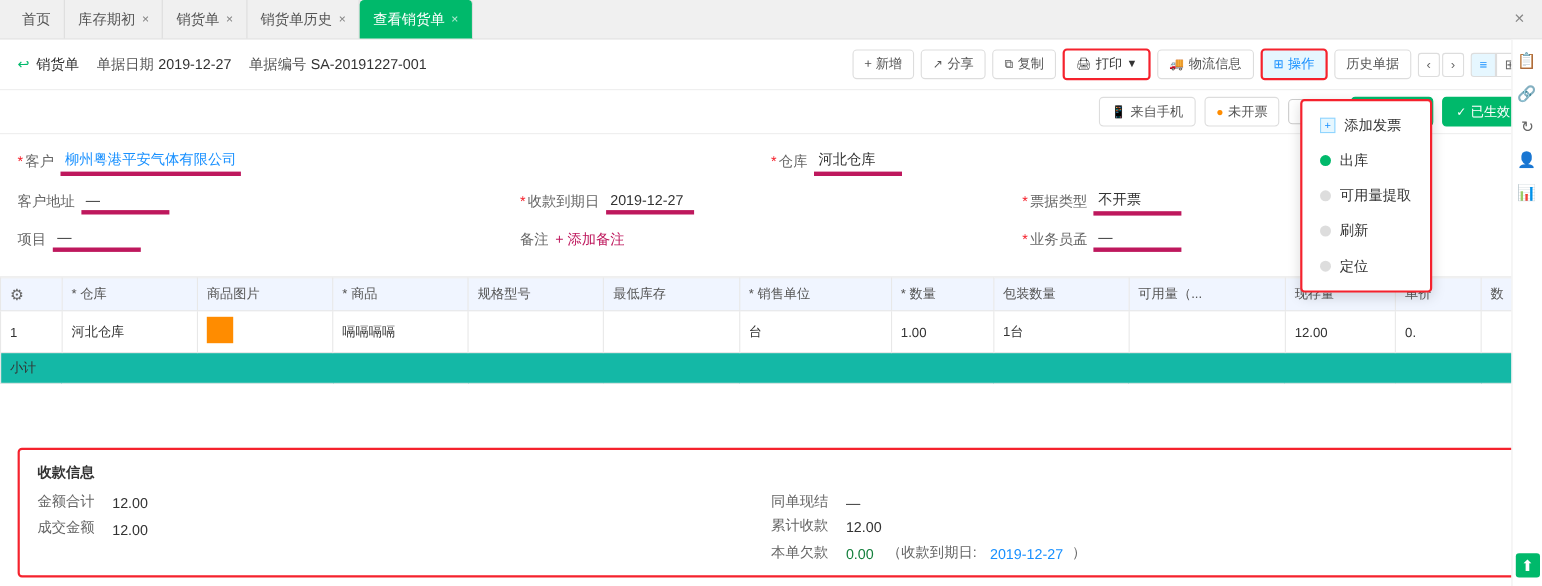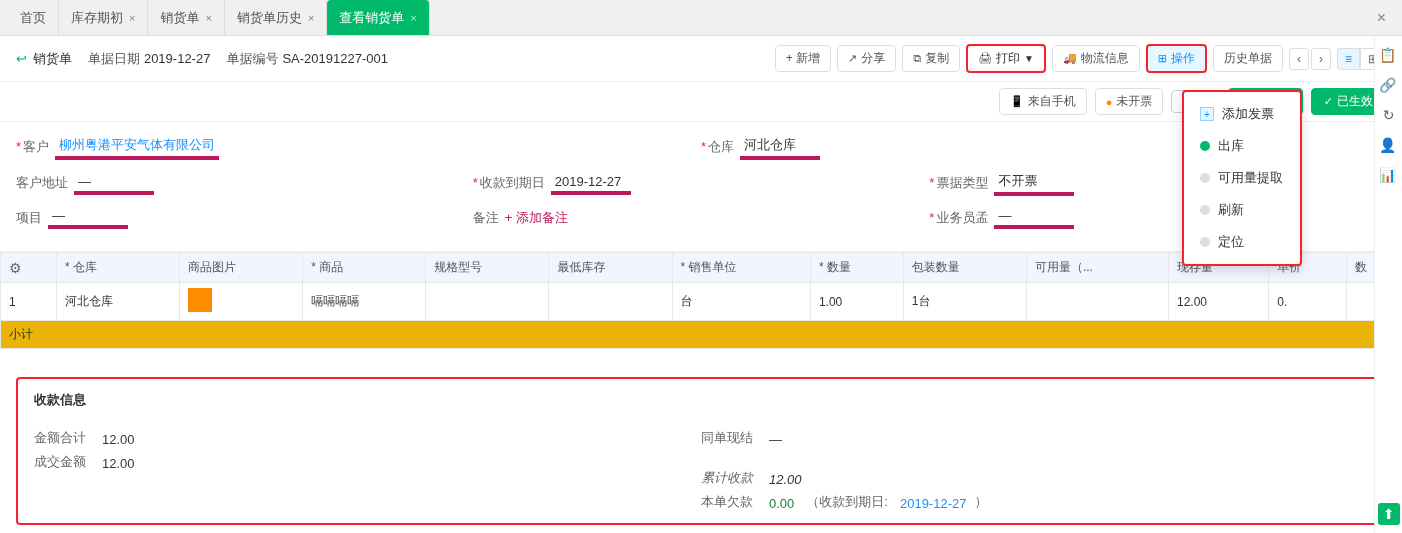--- a/index.html
+++ b/index.html
@@ -44,27 +44,27 @@
     .field-value { color: #333; font-size: 13px; border-bottom: 4px solid #be185d; min-width: 80px; padding: 2px 4px; }
     .field-value.link { color: #1890ff; cursor: pointer; }
     .add-remark { color: #be185d; cursor: pointer; font-size: 13px; }
 
     
     .table-area { flex: 1; overflow: auto; }
     .data-table { width: 100%; border-collapse: collapse; font-size: 12px; }
     .data-table th { background: #f0f5ff; border: 1px solid #e8e8e8; padding: 6px 8px; text-align: left; font-weight: normal; color: #555; white-space: nowrap; }
     .data-table td { border: 1px solid #e8e8e8; padding: 5px 8px; color: #333; }
     .data-table tr.data-row td { background: #fff; }
-    .data-table tr.subtotal-row td { background: #eab308; }
+    .data-table tr.subtotal-row td { background: #14b8a6; }
     .gear-icon { color: #666; font-size: 14px; }
     .product-img { width: 24px; height: 24px; background: #ff8c00; display: inline-block; }
 
     
     .bottom-info { padding: 12px 16px; border: 2px solid #f5222d; border-radius: 4px; margin: 8px 16px; background: #fff; }
-    .bottom-info-title { font-weight: bold; font-size: 13px; margin-bottom: 20px; }
+    .bottom-info-title { font-weight: bold; font-size: 13px; margin-bottom: 8px; }
     .bottom-info-grid { display: grid; grid-template-columns: 1fr 1fr; gap: 4px 0; }
     .info-row { display: flex; align-items: flex-end; gap: 8px; font-size: 13px; }
     .info-label { color: #666; min-width: 60px; }
     .info-value { color: #333; }
     .info-value.orange { color: #15803d; }
     .info-value.date-link { color: #1890ff; }
 
     
     .right-panel { position: absolute; right: 0; top: 36px; width: 28px; background: #fff; border-left: 1px solid #eee; display: flex; flex-direction: column; align-items: center; padding: 8px 0; gap: 8px; height: calc(533px - 36px); }
     .panel-icon { width: 22px; height: 22px; display: flex; align-items: center; justify-content: center; cursor: pointer; color: #666; font-size: 14px; border-radius: 3px; }
@@ -293,21 +293,21 @@
           <div class="info-row" style="margin-top:6px;">
             <span class="info-label">成交金额</span>
             <span class="info-value">12.00</span>
           </div>
         </div>
         <div>
           <div class="info-row">
             <span class="info-label">同单现结</span>
             <span class="info-value">—</span>
           </div>
-          <div class="info-row" style="margin-top:22px;font-style:italic;">
+          <div class="info-row" style="margin-top:4px;">
             <span class="info-label">累计收款</span>
             <span class="info-value">12.00</span>
           </div>
           <div class="info-row" style="margin-top:6px;">
             <span class="info-label">本单欠款</span>
             <span class="info-value orange">0.00</span>
             <span style="color:#666; margin-left:4px;">（收款到期日:</span>
             <span class="info-value date-link" style="margin-left:4px;">2019-12-27</span>
             <span style="color:#666;">）</span>
           </div>

